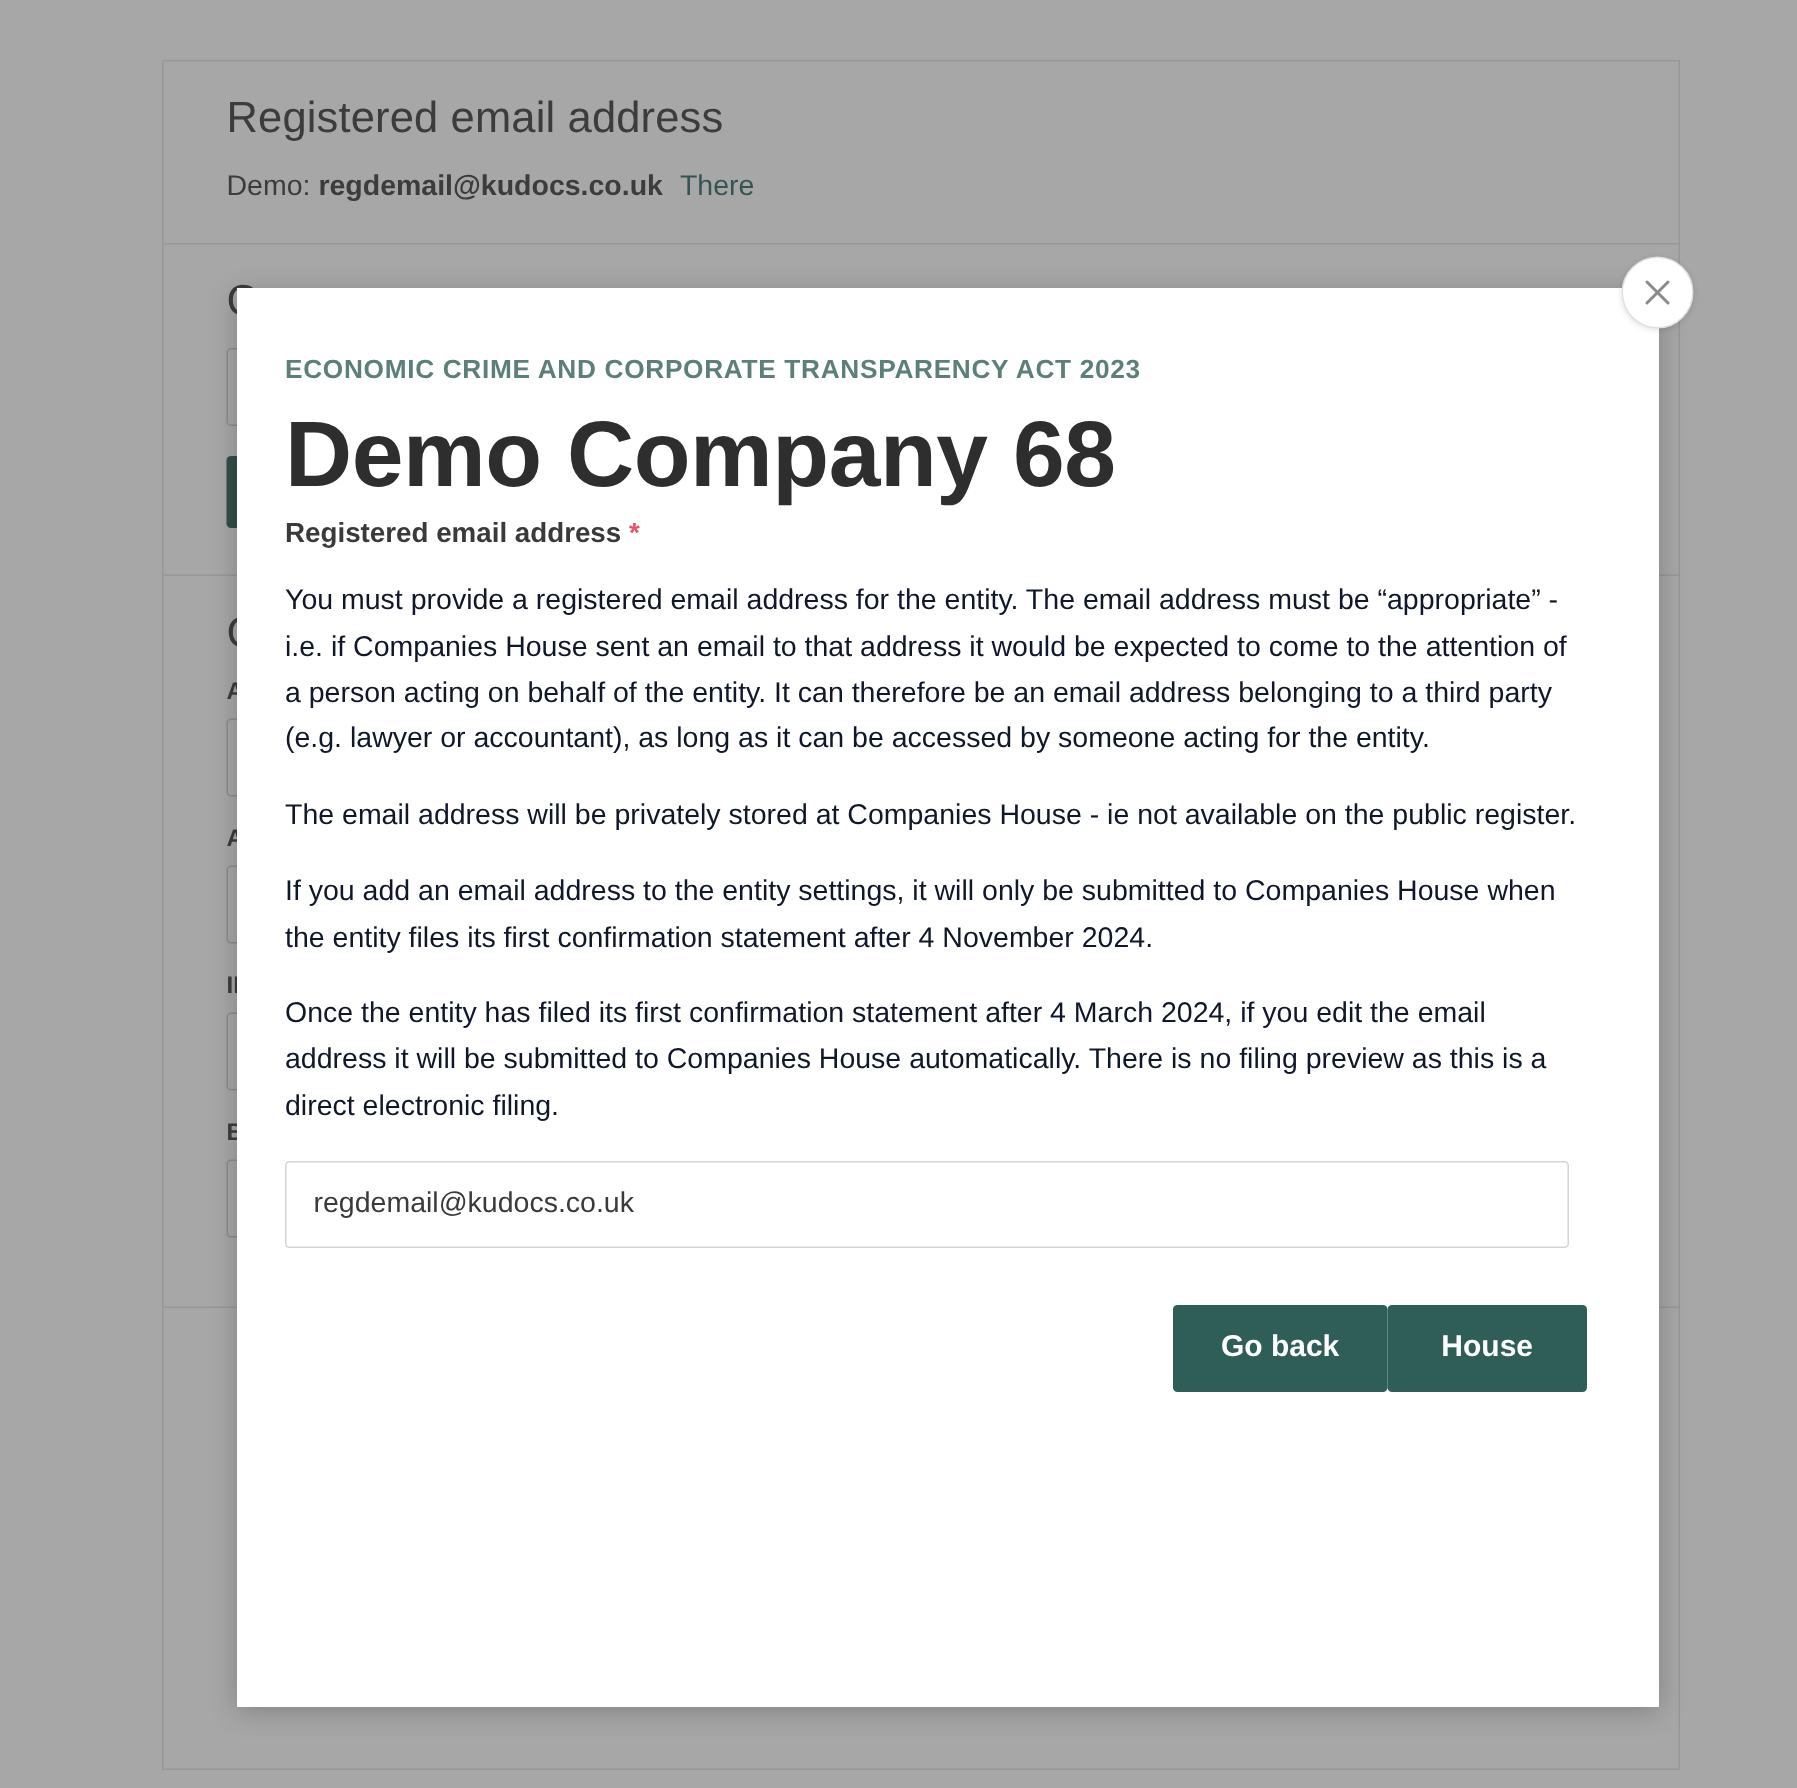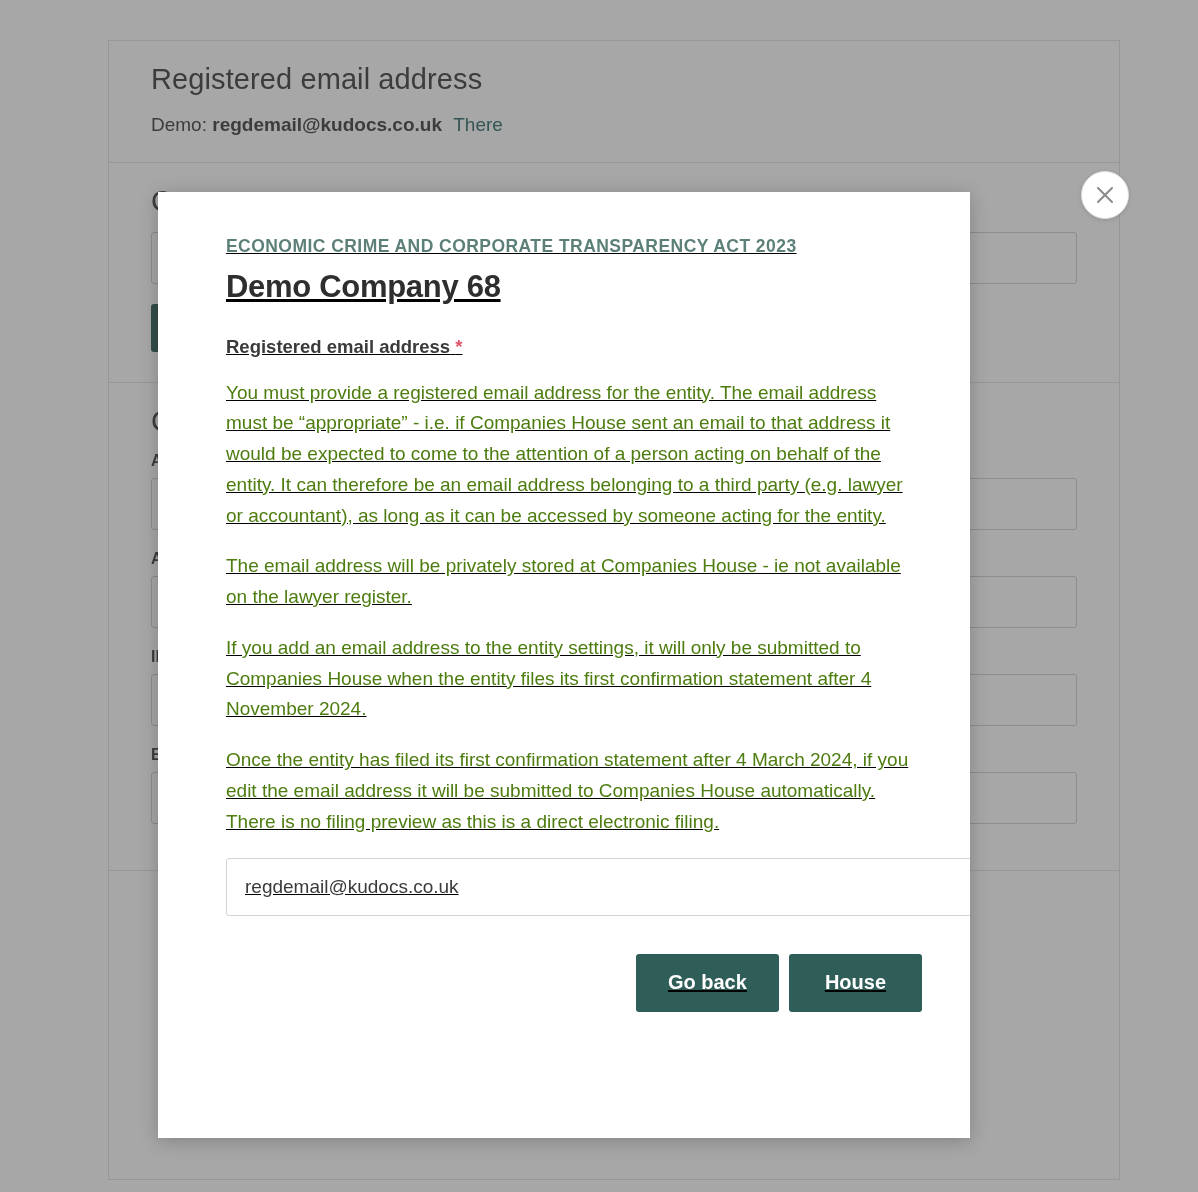--- a/index.html
+++ b/index.html
@@ -114,28 +114,27 @@
     inset: 0;
     background: rgba(60,60,60,0.45);
     z-index: 50;
   }
 
   
   .modal {
     position: absolute;
     left: 158px;
     top: 192px;
-    width: 812px;
+    width: 948px;
     height: 946px;
     background: #ffffff;
     z-index: 60;
     box-shadow: 0 3px 18px rgba(0,0,0,0.22);
-    padding: 44px 48px 0 68px;
+    padding: 44px 48px 0 32px;
     overflow: hidden;
-    text-decoration: underline;
   }
 
   .modal-close {
     position: absolute;
     left: 1081px;
     top: 171px;
     width: 48px;
     height: 48px;
     border-radius: 50%;
     background: #ffffff;
@@ -151,40 +150,40 @@
 
   .eyebrow {
     color: #5c8079;
     font-size: 17.5px;
     font-weight: 700;
     letter-spacing: 0.45px;
     margin: 0 0 14px 0;
   }
 
   .modal-title {
-    font-size: 31px;
+    font-size: 62px;
     line-height: 1.05;
     font-weight: 700;
     color: #2e2e2e;
-    margin: 0 0 32px 0;
+    margin: 0 0 8px 0;
     letter-spacing: -0.3px;
   }
 
   .field-label {
     font-size: 18.5px;
     font-weight: 700;
     color: #3a3a3a;
     margin: 0 0 20px 0;
   }
   .req { color: #e0566b; font-weight: 700; }
 
   .modal p {
     font-size: 19px;
     line-height: 1.62;
-    color: #4d7c0f;
+    color: #0f172a;
     margin: 0 0 20px 0;
   }
   .modal p.first { margin-top: 0; }
 
   .modal-input {
     display: block;
     width: 856px;
     height: 58px;
     border: 1px solid #d4d4d4;
     border-radius: 3px;
@@ -192,21 +191,20 @@
     font-size: 19px;
     color: #3a3a3a;
     font-family: "Liberation Sans", sans-serif;
     background: #fff;
     margin-top: 10px;
   }
 
   .modal-actions {
     display: flex;
     justify-content: flex-end;
-    gap: 10px;
     margin-top: 38px;
   }
 
   .modal-btn {
     height: 58px;
     padding: 0 32px;
     background: #2f5d57;
     border: 0;
     border-radius: 3px;
     color: #fff;
@@ -279,21 +277,21 @@
   <div class="eyebrow">ECONOMIC CRIME AND CORPORATE TRANSPARENCY ACT 2023</div>
 
   <h1 class="modal-title">Demo Company 68</h1>
 
   <div class="field-label">
     <span>Registered email address</span>
     <span class="req">*</span>
   </div>
 
   <p class="first">You must provide a registered email address for the entity. The email address must be “appropriate” - i.e. if Companies House sent an email to that address it would be expected to come to the attention of a person acting on behalf of the entity. It can therefore be an email address belonging to a third party (e.g. lawyer or accountant), as long as it can be accessed by someone acting for the entity.</p>
-  <p>The email address will be privately stored at Companies House - ie not available on the lawyer register.</p>
+  <p>The email address will be privately stored at Companies House - ie not available on the public register.</p>
   <p>If you add an email address to the entity settings, it will only be submitted to Companies House when the entity files its first confirmation statement after 4 November 2024.</p>
   <p>Once the entity has filed its first confirmation statement after 4 March 2024, if you edit the email address it will be submitted to Companies House automatically. There is no filing preview as this is a direct electronic filing.</p>
 
   <input class="modal-input" type="text" value="regdemail@kudocs.co.uk" placeholder="Registered email address" style="">
 
   <div class="modal-actions">
     <button class="modal-btn">Go back</button>
     <button class="modal-btn save">House</button>
   </div>
 

